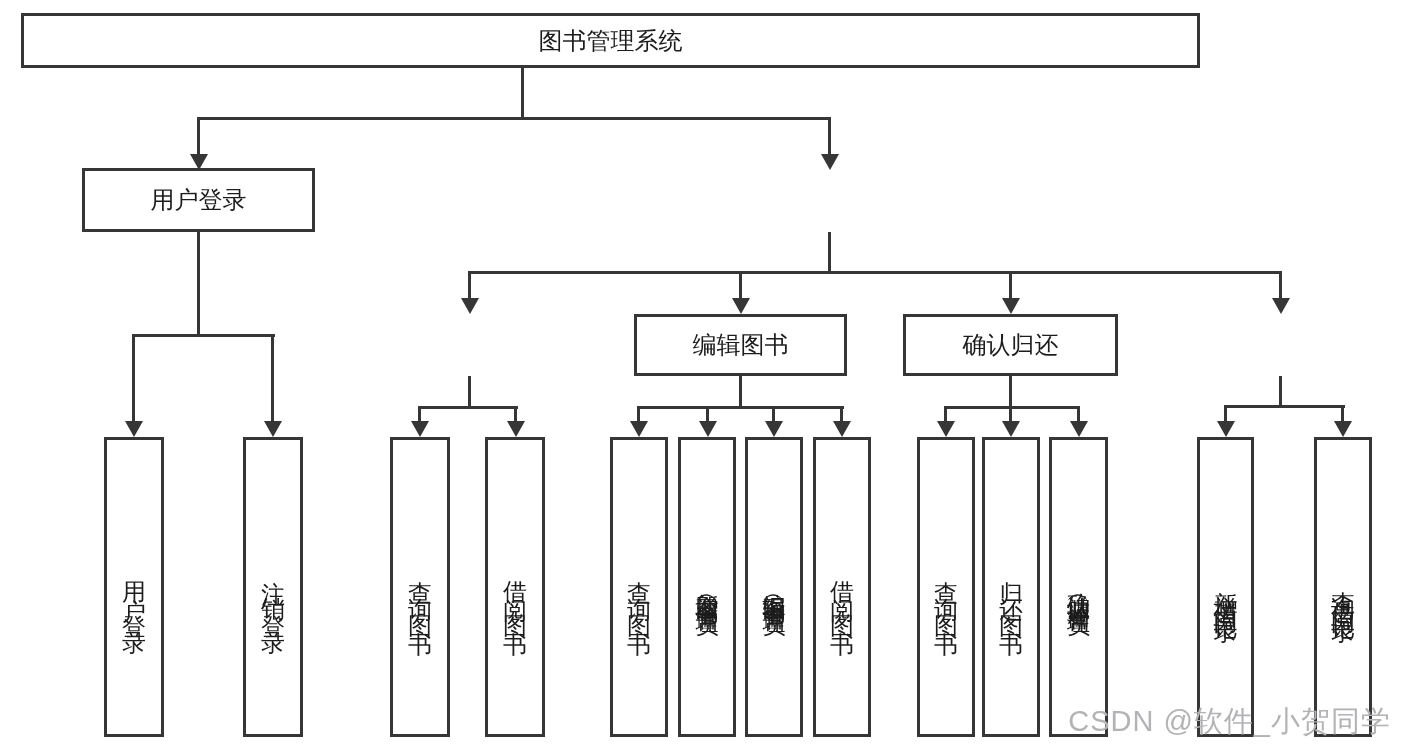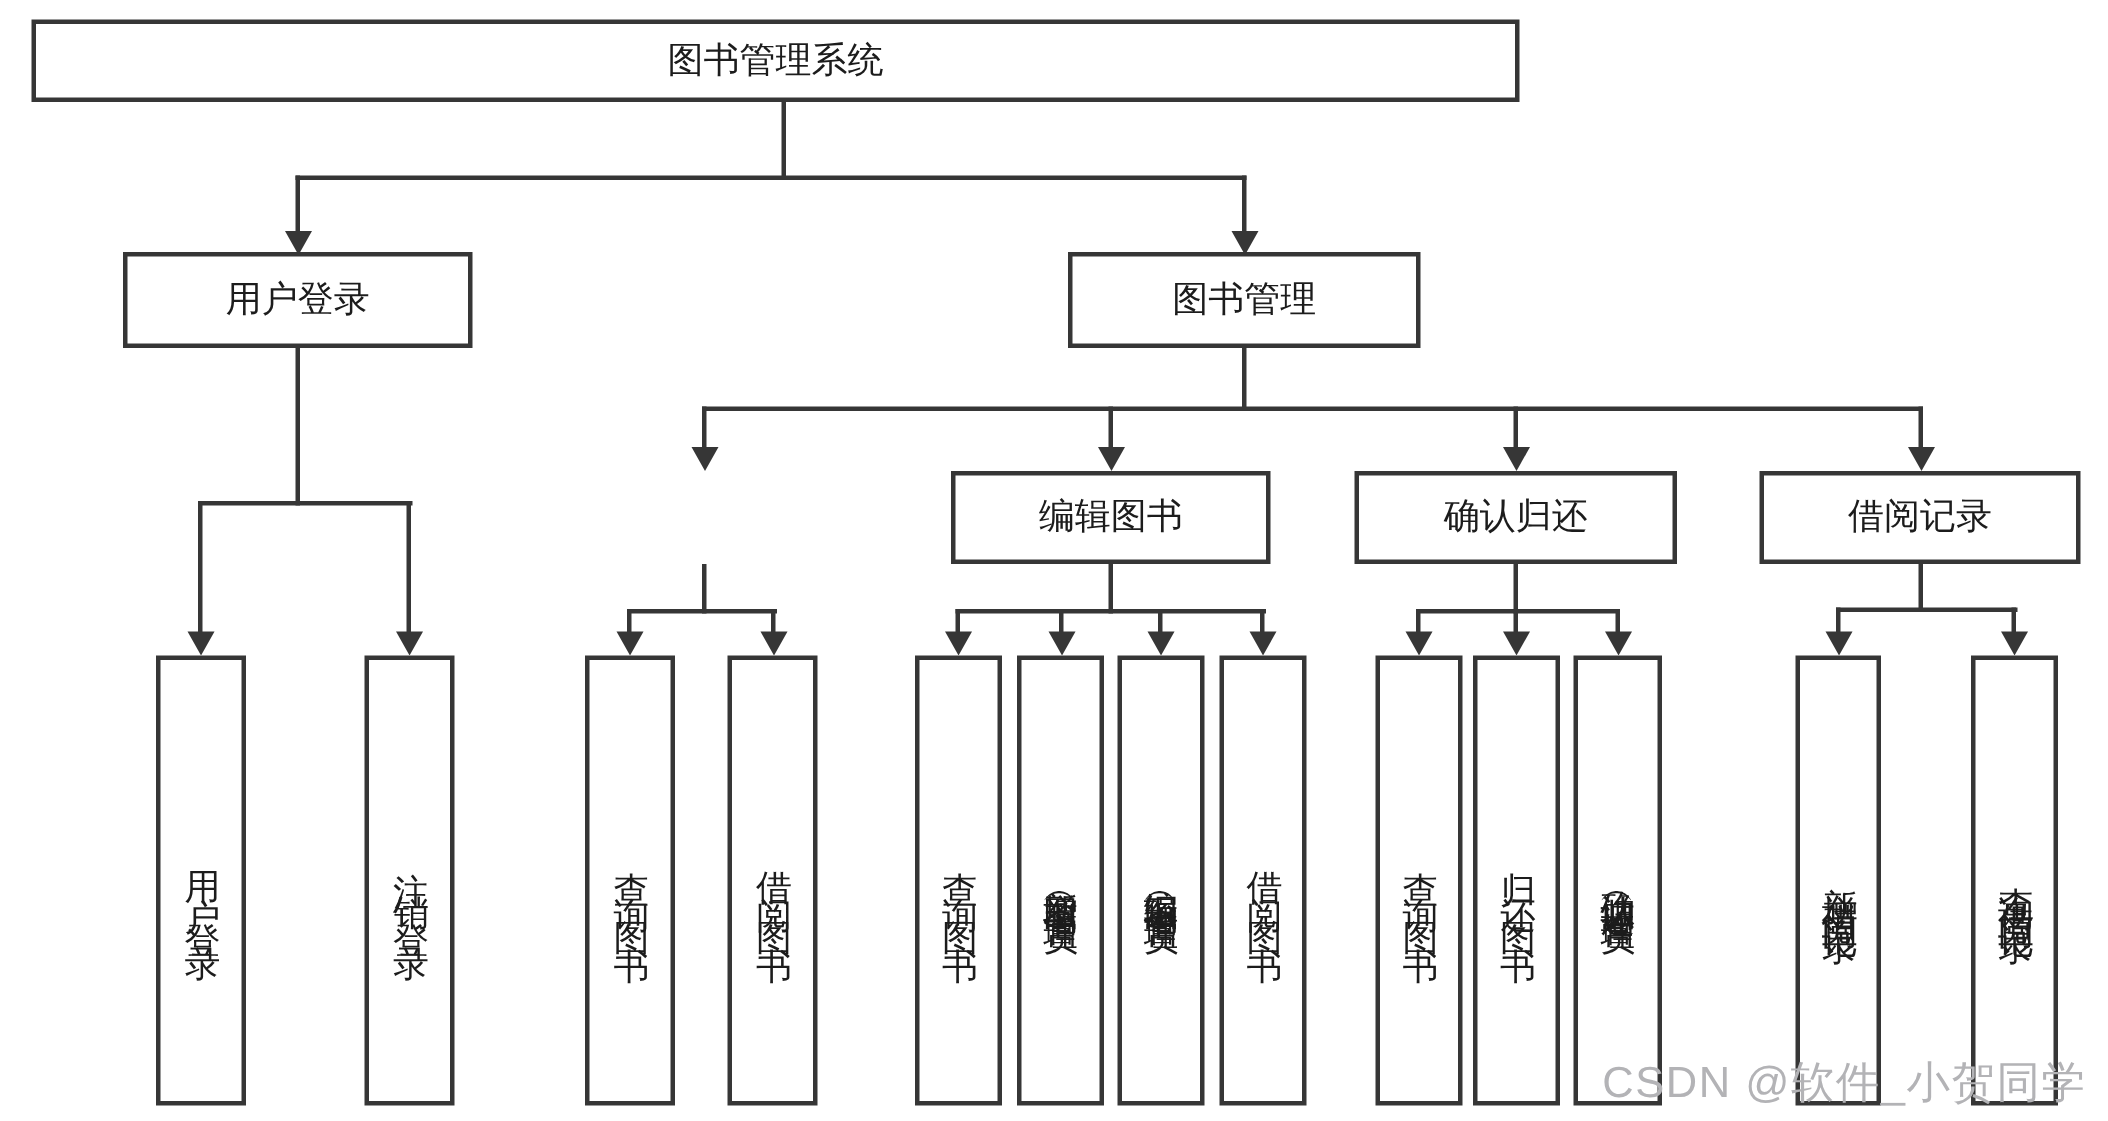--- a/index.html
+++ b/index.html
@@ -59,38 +59,35 @@
     font-size: 29px;
     color: var(--wm);
     letter-spacing: 1px;
   }
 </style>
 </head>
 <body>
 
 <div class="canvas">
 
-  <div class="box" style="left:21px;top:13px;width:992px;height:55px">
+  <div class="box" style="left:21px;top:13px;width:1179px;height:55px">
     <span>图书管理系统</span>
   </div>
 
   <div>
     <div class="ln" style="left:521px;top:68px;width:3px;height:52px"></div>
     <div class="ln" style="left:197px;top:117px;width:634px;height:3px"></div>
     <div class="ln" style="left:197px;top:117px;width:3px;height:38px"></div>
     <div class="arrow" style="left:190px;top:154px"></div>
     <div class="ln" style="left:828px;top:117px;width:3px;height:38px"></div>
     <div class="arrow" style="left:821px;top:154px"></div>
   </div>
 
   <div class="box" style="left:82px;top:168px;width:233px;height:64px">
     <span>用户登录</span>
-  </div>
-  <div class="box" style="left:712px;top:168px;width:235px;height:64px">
-    <span>图书管理</span>
   </div>
 
   <div>
     <div class="ln" style="left:197px;top:232px;width:3px;height:105px"></div>
     <div class="ln" style="left:132px;top:334px;width:143px;height:3px"></div>
     <div class="ln" style="left:132px;top:334px;width:3px;height:89px"></div>
     <div class="arrow" style="left:125px;top:421px"></div>
     <div class="ln" style="left:271px;top:334px;width:3px;height:89px"></div>
     <div class="arrow" style="left:264px;top:421px"></div>
   </div>
@@ -107,23 +104,20 @@
     <div class="ln" style="left:1279px;top:271px;width:3px;height:29px"></div>
     <div class="arrow" style="left:1272px;top:298px"></div>
   </div>
 
   <div class="box" style="left:634px;top:314px;width:213px;height:62px">
     <span>编辑图书</span>
   </div>
   <div class="box" style="left:903px;top:314px;width:215px;height:62px">
     <span>确认归还</span>
   </div>
-  <div class="box" style="left:1173px;top:314px;width:214px;height:62px">
-    <span>借阅记录</span>
-  </div>
 
   <div>
     <div class="ln" style="left:468px;top:376px;width:3px;height:33px"></div>
     <div class="ln" style="left:418px;top:406px;width:100px;height:3px"></div>
     <div class="ln" style="left:418px;top:406px;width:3px;height:17px"></div>
     <div class="arrow" style="left:411px;top:421px"></div>
     <div class="ln" style="left:514px;top:406px;width:3px;height:17px"></div>
     <div class="arrow" style="left:507px;top:421px"></div>
   </div>
 

